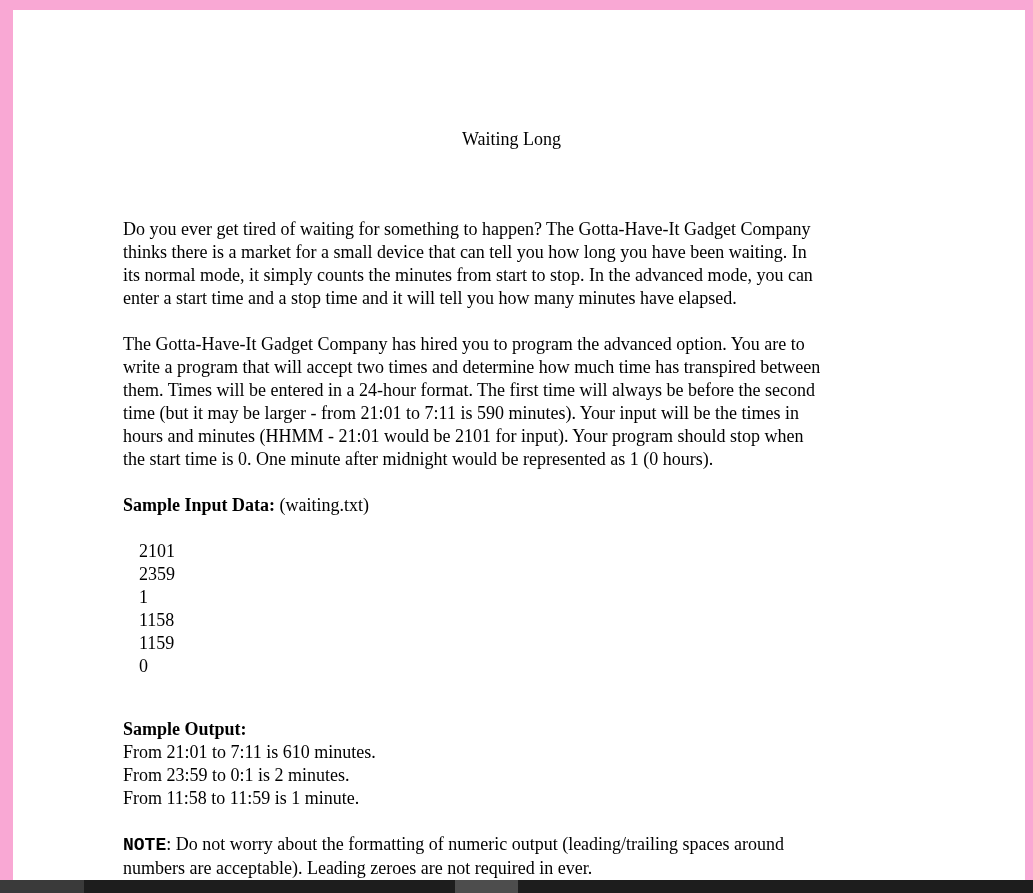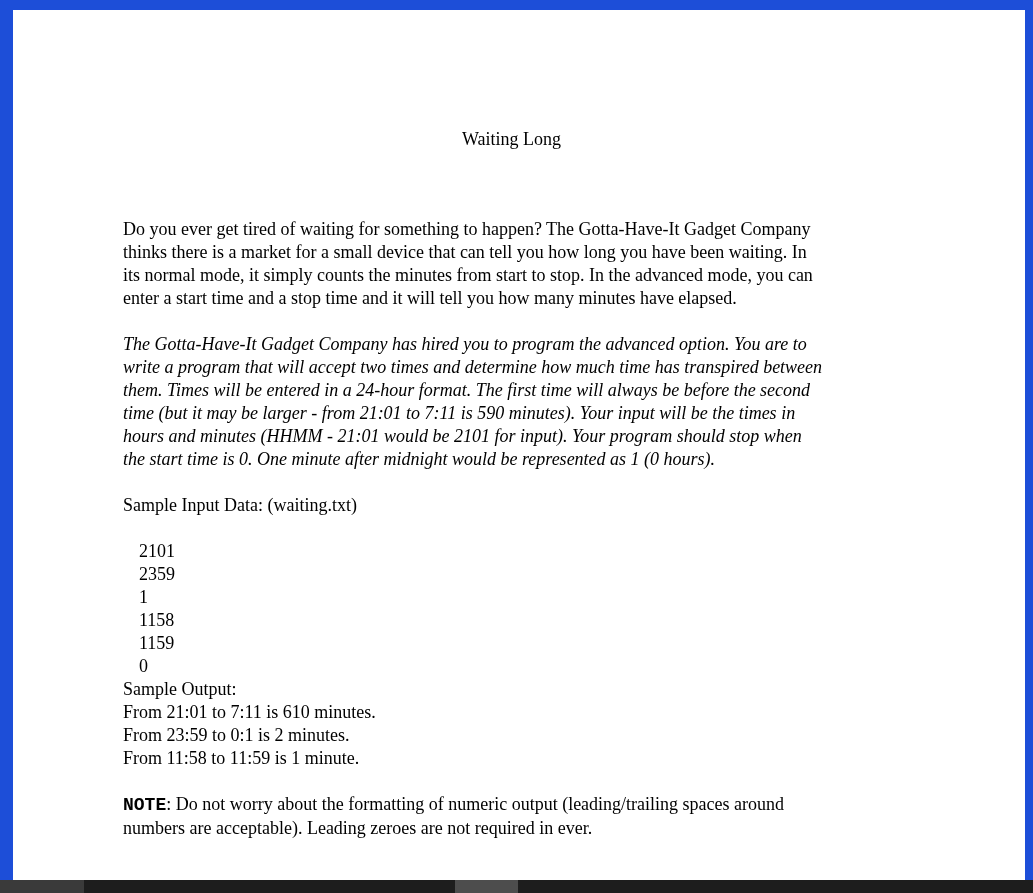--- a/index.html
+++ b/index.html
@@ -33,24 +33,24 @@
   }
   .doc-title {
     margin-top: 118px;
     text-align: center;
     white-space: pre-line;
   }
   .para {
     white-space: pre-line;
   }
   .p1 { margin-top: 67px; }
-  .p2 { margin-top: 23px; font-style: italic; }
+  .p2 { margin-top: 23px; }
   .sample-input-line { margin-top: 23px; }
   .values-block { margin-top: 23px; margin-left: 16px; }
-  .bold { font-weight: normal; }
+  .bold { font-weight: bold; margin-top: 40px; }
   .value-line, .output-line { white-space: pre-line; }
   .note-para { white-space: pre-line; }
   .note-label { font-weight: bold; font-family: Liberation Mono, monospace; }
   
   .hscrollbar {
     position: absolute;
     left: 0;
     right: 0;
     bottom: 0;
     height: 13px;
@@ -69,21 +69,21 @@
     left: 455px;
     top: 0;
     width: 63px;
     height: 13px;
     background: #4d4d4d;
   }
 </style>
 </head>
 <body>
 
-<div class="viewer-frame" style="background: #1d4ed8;">
+<div class="viewer-frame" style="background: #f9a8d4;">
 
   <div class="page" style="background: rgb(255, 255, 255);">
     <div class="content">
 
       <div class="doc-title">Waiting Long</div>
 
       <div class="para p1">Do you ever get tired of waiting for something to happen? The Gotta-Have-It Gadget Company
 thinks there is a market for a small device that can tell you how long you have been waiting. In
 its normal mode, it simply counts the minutes from start to stop. In the advanced mode, you can
 enter a start time and a stop time and it will tell you how many minutes have elapsed.</div>

